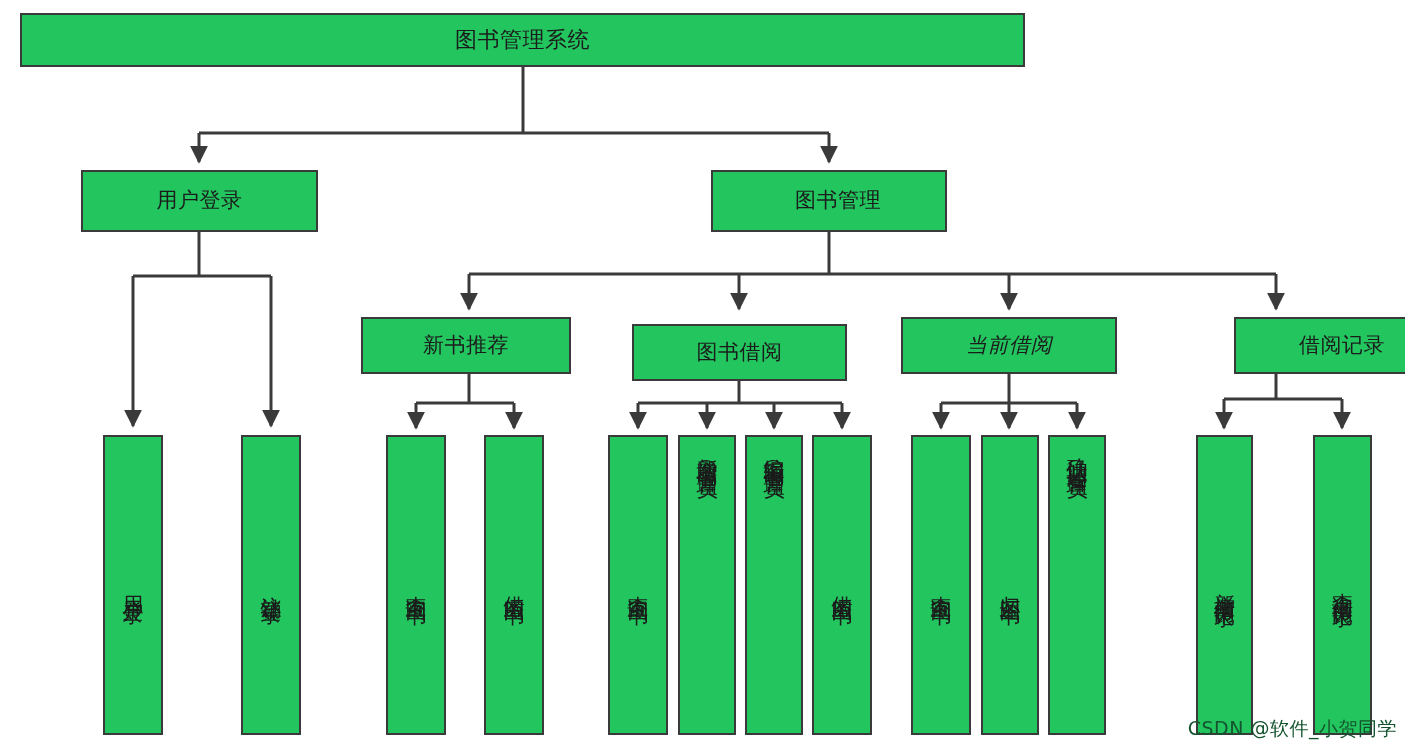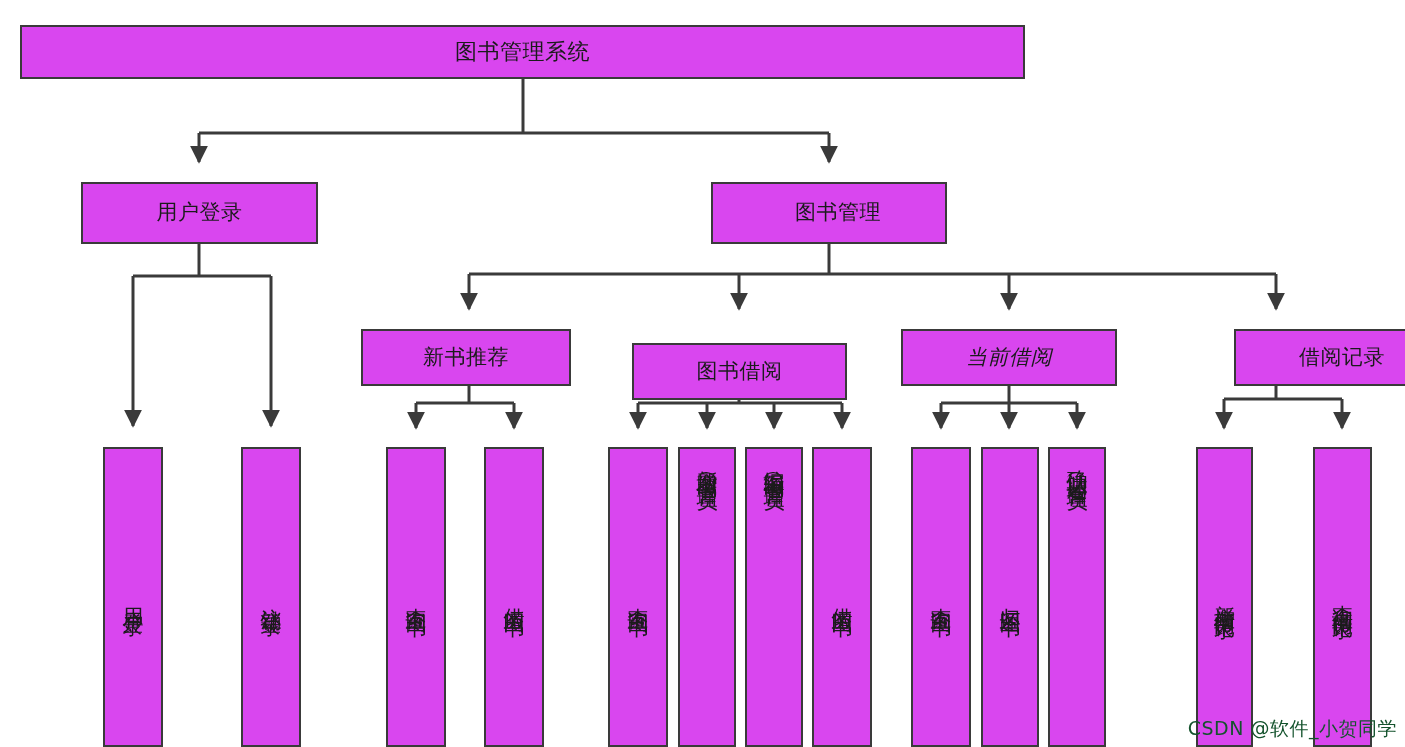--- a/index.html
+++ b/index.html
@@ -14,27 +14,26 @@
     position: relative;
     width: 1405px;
     height: 747px;
     background: #ffffff;
     overflow: hidden;
   }
   .node {
     position: absolute;
     box-sizing: border-box;
     border: 2px solid #3a3a3a;
-    background: #d946ef;
+    background: #22c55e;
     display: flex;
     align-items: center;
     justify-content: center;
     color: #1b1b1b;
     letter-spacing: 0.5px;
-    margin-top: 12px;
   }
   .node.h {
     font-size: 21px;
     line-height: 1.2;
   }
   .node.root {
     font-size: 22px;
   }
   
   .node.v {
@@ -135,21 +134,21 @@
   <div class="node h" style="left:81px; top:170px; width:237px; height:62px;">
     <span>用户登录</span>
   </div>
   <div class="node h" style="left:711px; top:170px; width:236px; height:62px;padding-left:18px;">
     <span>图书管理</span>
   </div>
 
   <div class="node h" style="left:361px; top:317px; width:210px; height:57px;">
     <span>新书推荐</span>
   </div>
-  <div class="node h" style="left:632px; top:331px; width:215px; height:57px;">
+  <div class="node h" style="left:632px; top:324px; width:215px; height:57px;">
     <span>图书借阅</span>
   </div>
   <div class="node h" style="left:901px; top:317px; width:216px; height:57px;font-style:italic;">
     <span>当前借阅</span>
   </div>
   <div class="node h" style="left:1234px; top:317px; width:216px; height:57px;justify-content:center;">
     <span>借阅记录</span>
   </div>
 
   <div class="node v middle" style="left:103px; top:435px; width:60px; height:300px;">

